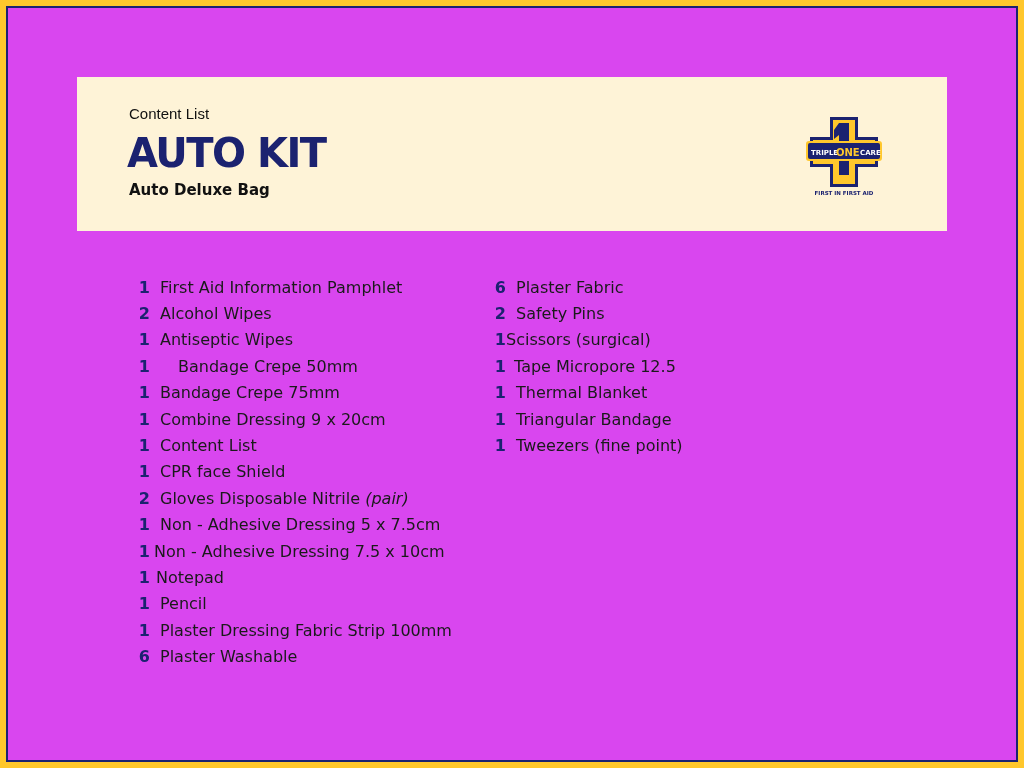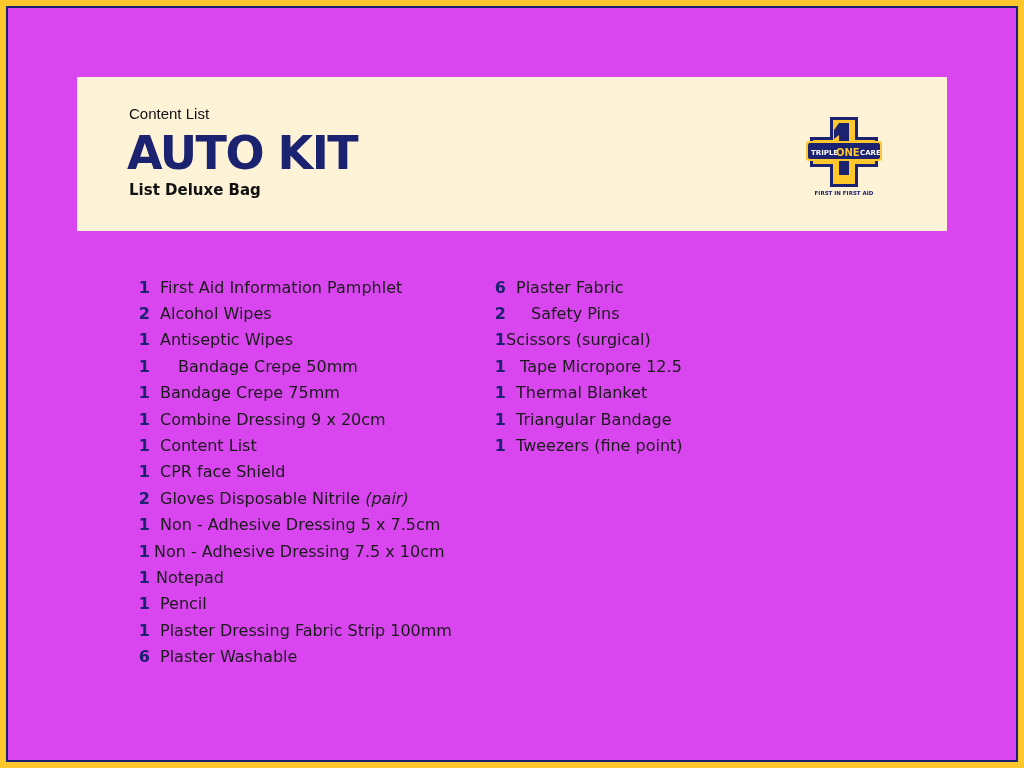--- a/index.html
+++ b/index.html
@@ -29,21 +29,21 @@
       left: 52px; top: 28px;
       font-family: "Liberation Sans", sans-serif;
       font-size: 15px;
       color: #111111;
     }
     .title {
       position: absolute;
       left: 50px; top: 48px;
       font-family: "DejaVu Sans", sans-serif;
       font-weight: bold;
-      font-size: 46px;
+      font-size: 40px;
       letter-spacing: -1.5px;
       color: #1b2270;
       line-height: 56px;
     }
     .subtitle {
       position: absolute;
       left: 52px; top: 104px;
       font-family: "DejaVu Sans", sans-serif;
       font-weight: bold;
       font-size: 15px;
@@ -81,21 +81,21 @@
     .item-name { margin-left: 0px; padding-left: 0; }
     .note { font-style: italic; }
   </style>
 </head>
 <body>
 
 <div class="frame">
   <div class="header">
     <div class="kicker">Content List</div>
     <div class="title">AUTO KIT</div>
-    <div class="subtitle">List Deluxe Bag</div>
+    <div class="subtitle">Auto Deluxe Bag</div>
 
     <div class="logo">
       <svg width="80" height="84" viewBox="0 0 80 84">
 
         <path d="M25 2 H53 V22 H73 V52 H53 V72 H25 V52 H5 V22 H25 Z" fill="#1b2270"></path>
 
         <path d="M28 5 H50 V25 H70 V49 H50 V69 H28 V49 H8 V25 H28 Z" fill="#ffc72c"></path>
 
         <path d="M34 8 H44 V60 H34 V20 L29 24 L29 15 Z" fill="#1b2270"></path>
 
@@ -173,29 +173,29 @@
       </div>
   </div>
 
   <div class="list list-right">
     <div class="row">
         <span class="qty">6</span>
         <span class="item-name" style="margin-left:10px">Plaster Fabric</span>
       </div>
     <div class="row">
         <span class="qty">2</span>
-        <span class="item-name" style="margin-left:25px">Safety Pins</span>
+        <span class="item-name" style="margin-left:10px">Safety Pins</span>
       </div>
     <div class="row">
         <span class="qty">1</span>
         <span class="item-name" style="margin-left:0">Scissors (surgical)</span>
       </div>
     <div class="row">
         <span class="qty">1</span>
-        <span class="item-name" style="margin-left:14px">Tape Micropore 12.5</span>
+        <span class="item-name" style="margin-left:8px">Tape Micropore 12.5</span>
       </div>
     <div class="row">
         <span class="qty">1</span>
         <span class="item-name" style="margin-left:10px">Thermal Blanket</span>
       </div>
     <div class="row">
         <span class="qty">1</span>
         <span class="item-name" style="margin-left:10px">Triangular Bandage</span>
       </div>
     <div class="row">

